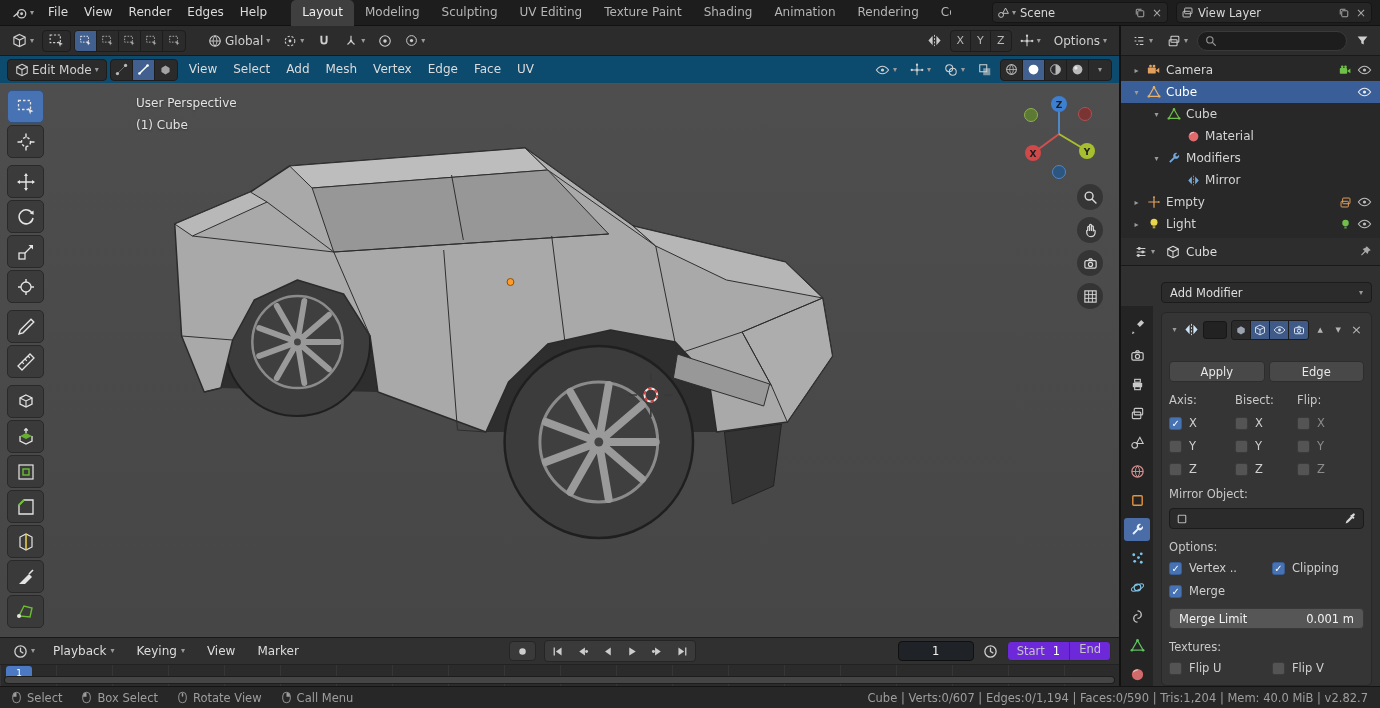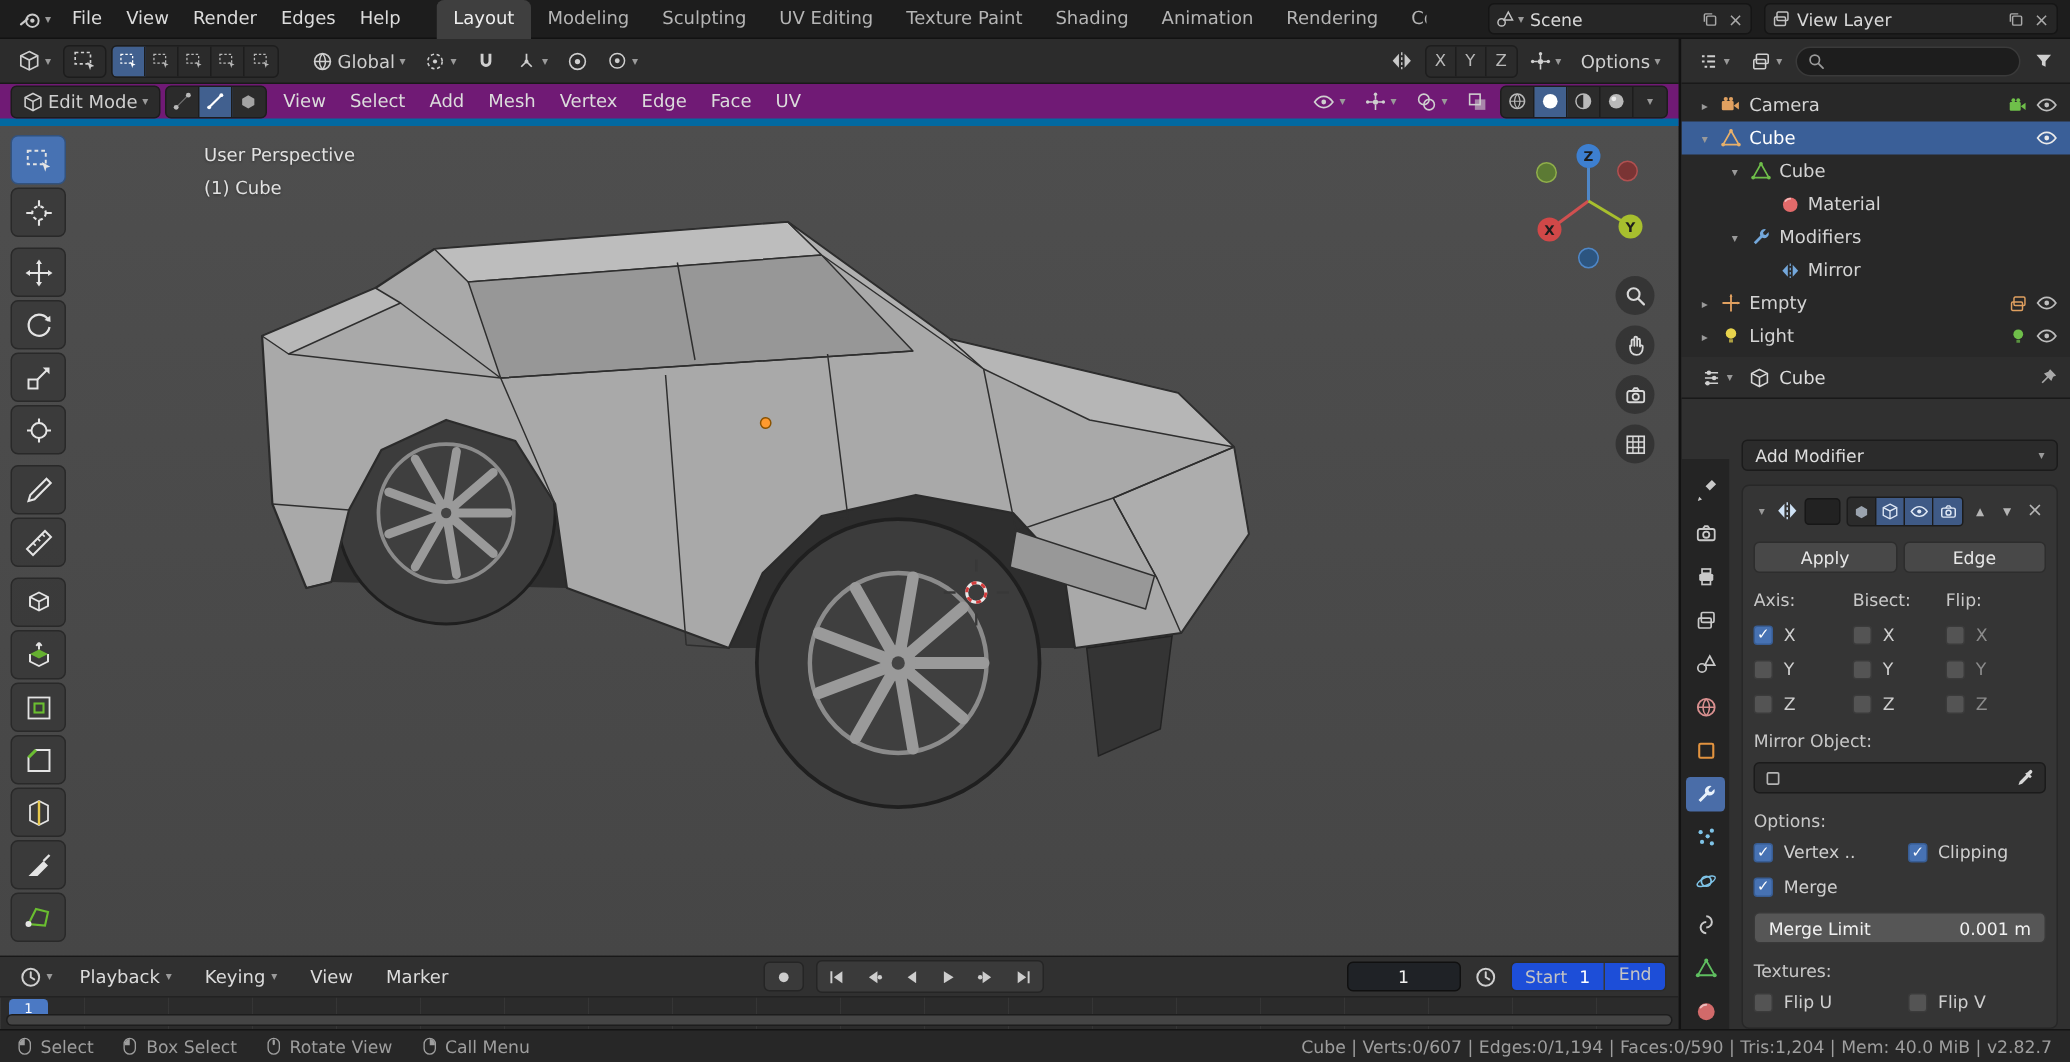--- a/index.html
+++ b/index.html
@@ -18,21 +18,21 @@
 .tb-right{margin-left:auto;display:flex;gap:8px;padding-right:8px;}
 .id-field{display:flex;align-items:center;background:#262626;border:1px solid #151515;border-radius:4px;height:21px;padding:0 4px;gap:4px;color:#d8d8d8;}
 .id-field .idf-name{flex:1;font-size:11.5px;white-space:nowrap;overflow:hidden;}
 .id-field .idf-btn{color:#a9a9a9;display:flex;align-items:center;padding:0 1px;font-size:12px;}
 .scene-field{width:176px;}
 .layer-field{width:196px;}
 .idf-icon{display:flex;align-items:center;gap:2px;color:#c2c2c2;}
 
 .hrow{display:flex;align-items:center;flex:none;gap:3px;}
 .tool-row{height:30px;background:#2c2c2c;border-bottom:1px solid #191919;padding:0 7px;}
-.vp-row{height:28px;background:#701a75;border-bottom:5px solid #0369a1;padding:0 7px;}
+.vp-row{height:28px;background:#0c4a6e;border-bottom:1px solid #0369a1;padding:0 7px;}
 .hbtn{display:flex;align-items:center;gap:3px;padding:0 5px;height:22px;border-radius:4px;color:#cfcfcf;}
 .hbtn.boxed{background:#2b2b2b;border:1px solid #1c1c1c;}
 .seg{display:flex;background:#2b2b2b;border:1px solid #1d1d1d;border-radius:4px;overflow:hidden;}
 .segbtn{width:22px;height:20px;display:flex;align-items:center;justify-content:center;color:#b9b9b9;border-right:1px solid #1d1d1d;}
 .segbtn:last-child{border-right:none;}
 .segbtn.on{background:#41608f;color:#fff;}
 .ax .segbtn{width:20px;font-size:11px;}
 .mode-dd{background:#2b2b2b;border:1px solid #1c1c1c;padding:0 7px;}
 .menus{display:flex;}
 .menus .menu-item{padding:0 8px;font-size:12px;}
@@ -50,21 +50,21 @@
 .tool-btn.gap{margin-top:5px;}
 .gizmo{position:absolute;right:12px;top:6px;}
 .nav-btns{position:absolute;right:16px;top:100px;display:flex;flex-direction:column;gap:7px;}
 .nav-btn{width:26px;height:26px;border-radius:50%;background:rgba(34,34,34,.55);display:flex;align-items:center;justify-content:center;color:#d8d8d8;}
 
 .timeline-row{height:27px;background:#303030;border-top:1px solid #191919;display:flex;align-items:center;padding:0 8px;gap:4px;flex:none;}
 .tr-group{display:flex;background:#3a3a3a;border:1px solid #252525;border-radius:4px;overflow:hidden;}
 .tr-btn{width:25px;height:20px;display:flex;align-items:center;justify-content:center;color:#cdcdcd;}
 .tr-rec{width:27px;height:20px;background:#3a3a3a;border:1px solid #252525;border-radius:4px;display:flex;align-items:center;justify-content:center;color:#cdcdcd;margin-right:4px;}
 .frame-field{width:76px;height:20px;background:#1f2226;border:1px solid #101010;border-radius:4px;color:#f0f0f0;display:flex;align-items:center;justify-content:center;font-size:11.5px;}
-.range-pill{display:flex;background:#1d4ed8;border:1px solid #2c2c2c;border-radius:4px;overflow:hidden;height:20px;}
+.range-pill{display:flex;background:#6d28d9;border:1px solid #2c2c2c;border-radius:4px;overflow:hidden;height:20px;}
 .range-half{display:flex;align-items:center;gap:8px;padding:0 9px;font-size:11.5px;}
 .range-half + .range-half{border-left:1px solid #383838;flex-direction:column;}
 .range-half .rl{color:#c4c4c4;}
 .range-half .rv{color:#fff;}
 .tl-strip{height:22px;background:#2b2b2b;position:relative;border-top:1px solid #222;flex:none;background-image:repeating-linear-gradient(90deg,rgba(255,255,255,.05) 0 1px,transparent 1px 56px);}
 .playhead{position:absolute;left:6px;top:1px;width:26px;height:13px;background:#4b79c4;border-radius:3px;color:#fff;font-size:9px;display:flex;align-items:center;justify-content:center;}
 .tl-scroll{position:absolute;left:4px;right:4px;bottom:2px;height:8px;background:#1d1d1d;border-radius:4px;}
 .tl-handle{position:absolute;inset:1px;background:#454545;border-radius:3px;}
 
 .statusbar{height:22px;background:#272727;border-top:1px solid #141414;display:flex;align-items:center;padding:0 12px;gap:20px;color:#9e9e9e;font-size:11.5px;flex:none;}
@@ -94,21 +94,21 @@
 .mod-panel{margin-top:9px;background:#353535;border:1px solid #272727;border-radius:5px;padding:4px 7px 10px;}
 .mod-head{display:flex;align-items:center;gap:4px;height:25px;}
 .mini-field{width:24px;height:18px;background:#222;border:1px solid #171717;border-radius:3px;}
 .mod-toggles{display:flex;background:#2b2b2b;border:1px solid #1c1c1c;border-radius:3px;overflow:hidden;}
 .mtog{width:19px;height:18px;display:flex;align-items:center;justify-content:center;color:#aeb8c6;border-right:1px solid #1c1c1c;}
 .mtog:last-child{border-right:none;}
 .mtog.on{background:#3f5a86;color:#dfe8f5;}
 .mini-btn{width:14px;height:18px;display:flex;align-items:center;justify-content:center;color:#b5b5b5;font-size:7px;}
 .mod-x{color:#b5b5b5;font-size:13px;padding:0 2px;}
 .btn-row{display:flex;gap:4px;margin:8px 0 11px;}
-.btn{flex:1;height:21px;background:#484848;border:1px solid #2d2d2d;border-radius:4px;display:flex;align-items:center;justify-content:center;color:#e8e8e8;}
+.btn{flex:1;height:21px;background:#484848;border:1px solid #2d2d2d;border-radius:4px;display:flex;align-items:center;justify-content:center;color:#e8e8e8;margin-top:11px;}
 .axis-grid{display:grid;grid-template-columns:66px 62px 1fr;row-gap:9px;margin-bottom:4px;align-items:center;}
 .col-label{color:#c8c8c8;}
 .cbrow{display:flex;align-items:center;gap:7px;}
 .cb{width:13px;height:13px;border-radius:2.5px;background:#545454;border:1px solid #3b3b3b;flex:none;position:relative;}
 .cb.on{background:#4772b3;border-color:#385d94;}
 .cb.on::after{content:"✓";position:absolute;inset:0;color:#fff;font-size:10px;line-height:12px;text-align:center;}
 .dim{color:#8b8b8b;}
 .sec-label{margin:11px 0 7px;color:#c8c8c8;}
 .obj-field{height:21px;background:#2b2b2b;border:1px solid #1b1b1b;border-radius:4px;display:flex;align-items:center;padding:0 6px;gap:6px;color:#b5b5b5;}
 .slider{height:21px;background:#565656;border:1px solid #393939;border-radius:4px;display:flex;align-items:center;padding:0 9px;color:#f2f2f2;margin-top:10px;}

